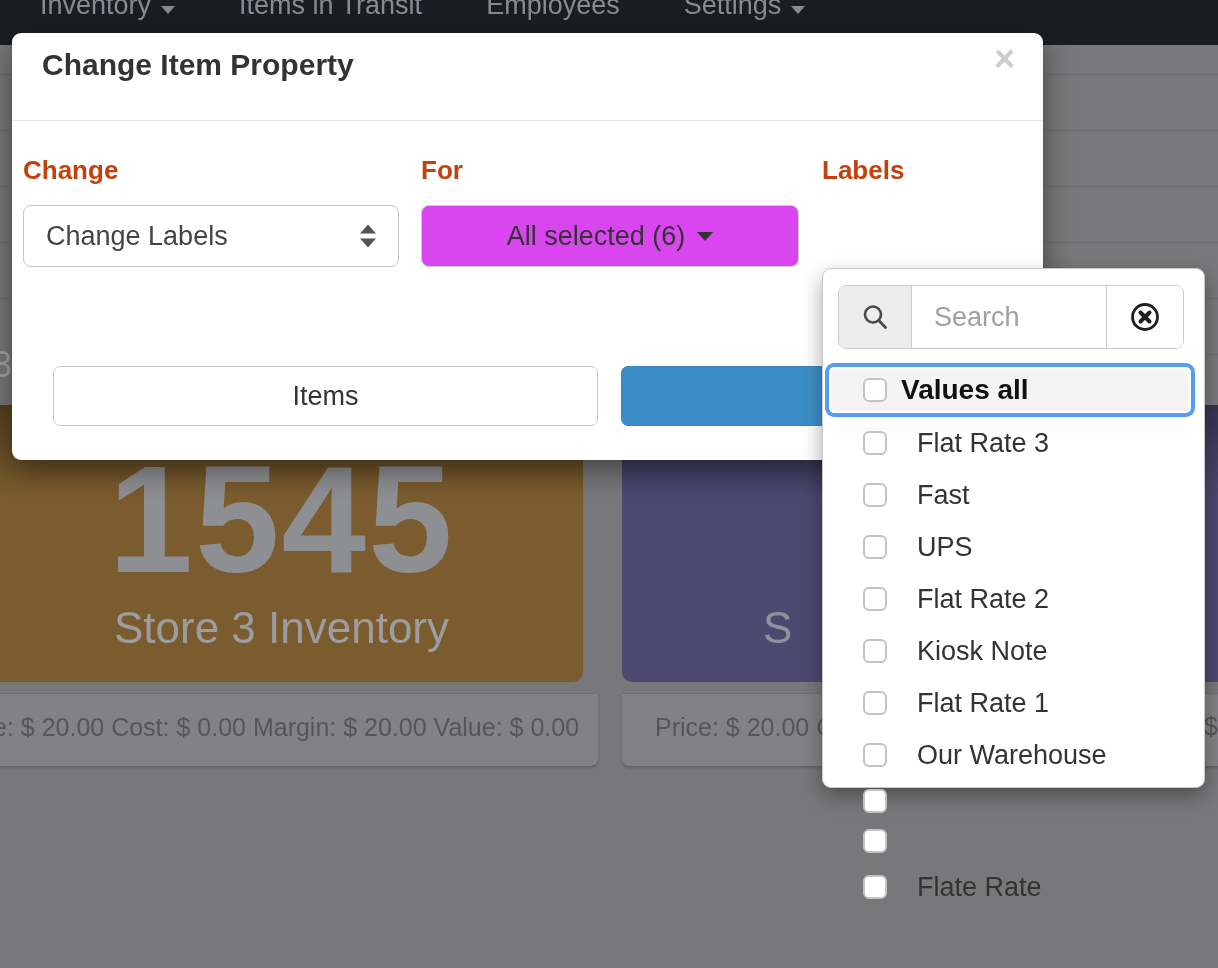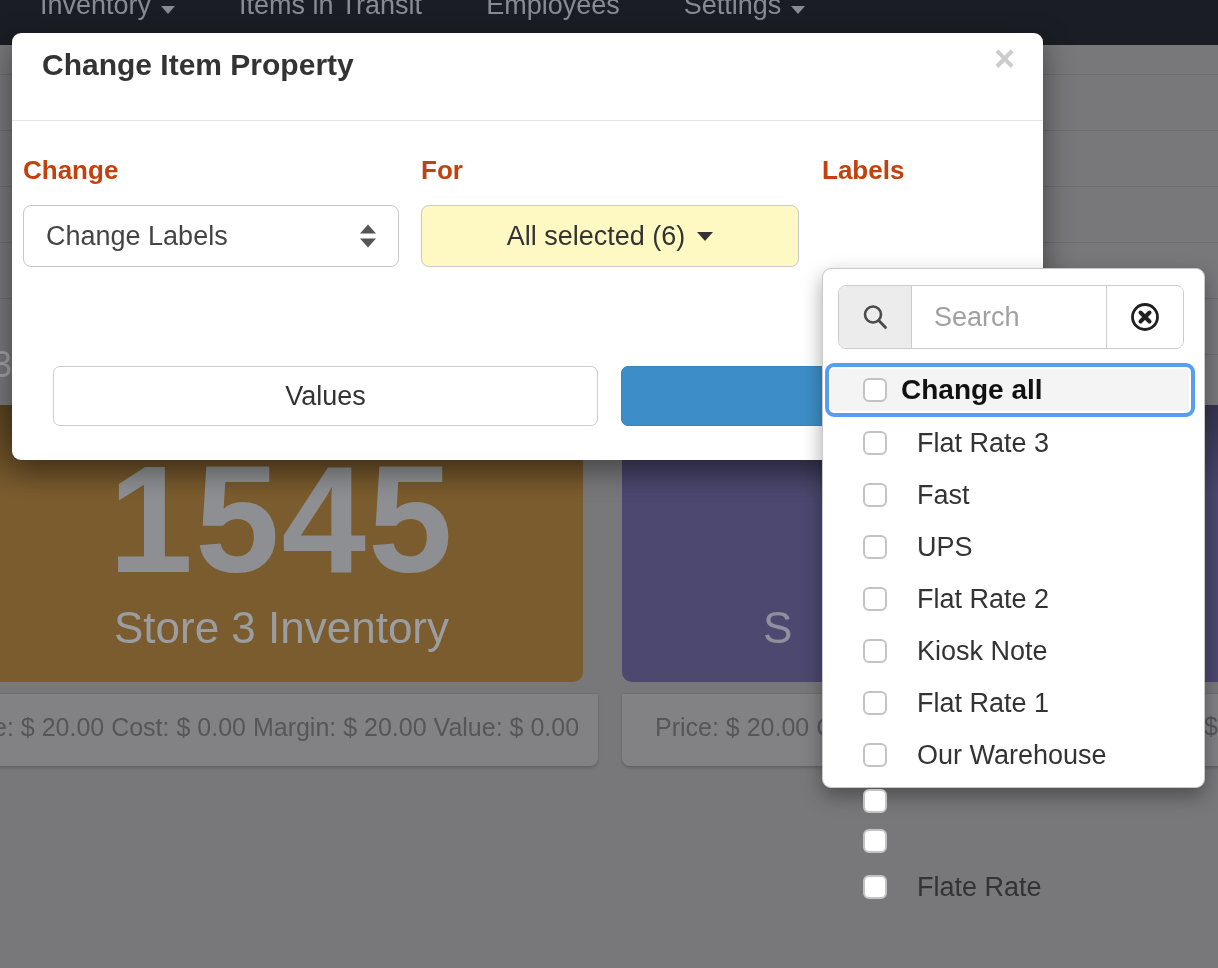--- a/index.html
+++ b/index.html
@@ -37,21 +37,21 @@
   .modal-close{position:absolute;right:28px;top:8px;font-size:36px;font-weight:bold;color:#cccccc;cursor:pointer;line-height:1;}
   .modal-divider{position:absolute;left:0;top:87px;width:100%;height:1px;background:#e5e5e5;}
   .field-label{position:absolute;top:122px;font-size:26px;font-weight:bold;color:#c2410c;}
   .fl-change{left:11px;} .fl-for{left:409px;} .fl-labels{left:810px;}
 
   .ctl{position:absolute;top:172px;height:62px;box-sizing:border-box;display:flex;align-items:center;justify-content:center;font-size:27px;color:#333;border-radius:8px;cursor:pointer;text-align:right;}
   .ctl-select{left:11px;width:376px;background:#fff;border:1px solid #c6c6c6;justify-content:flex-start;padding-left:22px;color:#444;}
   .sel-arrows{position:absolute;right:22px;top:50%;transform:translateY(-50%);display:flex;flex-direction:column;row-gap:5px;}
   .tri-up{width:0;height:0;border-left:8px solid transparent;border-right:8px solid transparent;border-bottom:9px solid #555;}
   .tri-down{width:0;height:0;border-left:8px solid transparent;border-right:8px solid transparent;border-top:9px solid #555;}
-  .ctl-for{left:409px;width:378px;background:#fef9c3;border:1px solid #c9c9c9;}
+  .ctl-for{left:409px;width:378px;background:#d946ef;border:1px solid #c9c9c9;}
   .ctl-values{left:810px;width:374px;background:#e4e4e4;border:1px solid #a9a9a9;}
   .caret-dk{display:inline-block;width:0;height:0;border-left:8px solid transparent;border-right:8px solid transparent;border-top:9px solid #333;margin-left:12px;}
 
   .btn{position:absolute;top:333px;height:60px;box-sizing:border-box;border-radius:7px;display:flex;align-items:center;justify-content:center;font-size:27px;cursor:pointer;}
   .btn-cancel{left:41px;width:545px;background:#fff;border:1px solid #ccc;color:#333;}
   .btn-primary{left:609px;width:545px;border:1px solid #3b84ba;}
 
   
   .dropdown{position:absolute;left:822px;top:268px;width:383px;height:520px;box-sizing:border-box;background:#fff;border:1px solid #c8c8c8;border-radius:9px;box-shadow:0 8px 20px rgba(0,0,0,0.35);z-index:20;}
   .search-group{display:flex;align-items:stretch;height:62px;margin:16px 20px 0 15px;border:1px solid #ccc;border-radius:8px;overflow:hidden;background:#fff;}
@@ -116,21 +116,21 @@
           <span class="tri-up"></span>
           <span class="tri-down"></span>
         </span>
     </div>
     <div class="ctl ctl-for">
       <span>All selected (6)</span>
       <span class="caret-dk"></span>
     </div>
 
     <div class="btn btn-cancel">
-      <span>Values</span>
+      <span>Items</span>
     </div>
     <div class="btn btn-primary" style="background-color: rgb(61, 142, 200);"></div>
   </div>
 
   <div class="dropdown">
     <div class="search-group">
       <span class="sg-addon">
         <svg width="28" height="28" viewBox="0 0 28 28">
             <circle cx="12" cy="11.5" r="8" fill="none" stroke="#4a4a4a" stroke-width="2.6"></circle>
             <line x1="17.8" y1="17.5" x2="24.5" y2="24.5" stroke="#4a4a4a" stroke-width="2.8" stroke-linecap="round"></line>
@@ -141,21 +141,21 @@
         <svg width="32" height="32" viewBox="0 0 32 32">
             <circle cx="16" cy="16" r="12.5" fill="none" stroke="#1f1f1f" stroke-width="2.8"></circle>
             <line x1="11.5" y1="11.5" x2="20.5" y2="20.5" stroke="#1f1f1f" stroke-width="4" stroke-linecap="round"></line>
             <line x1="20.5" y1="11.5" x2="11.5" y2="20.5" stroke="#1f1f1f" stroke-width="4" stroke-linecap="round"></line>
           </svg>
       </span>
     </div>
 
     <div class="select-all">
       <span class="cbx"></span>
-      <span class="sa-label">Change all</span>
+      <span class="sa-label">Values all</span>
     </div>
 
     <div class="ms-list">
       <div class="ms-row">
           <span class="cbx"></span>
           <span class="opt-label">Flat Rate 3</span>
         </div>
         <div class="ms-row">
           <span class="cbx"></span>
           <span class="opt-label">Fast</span>

